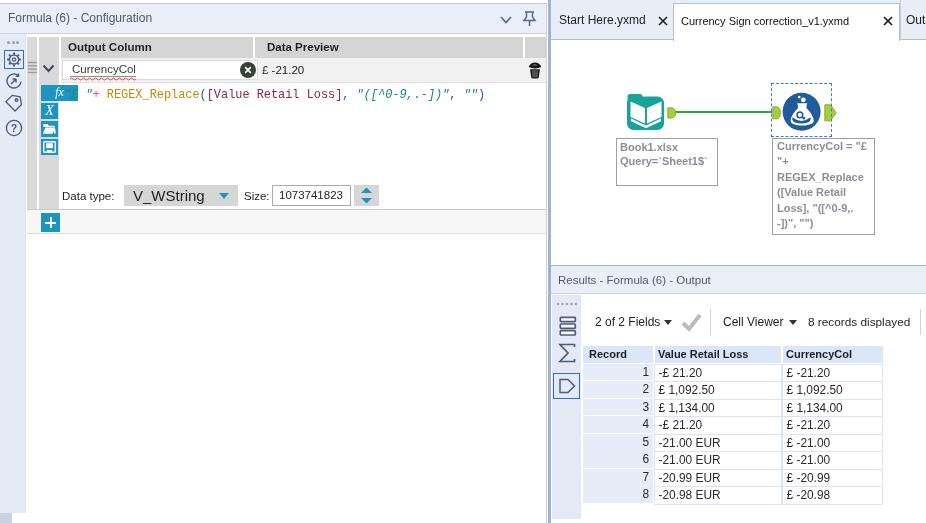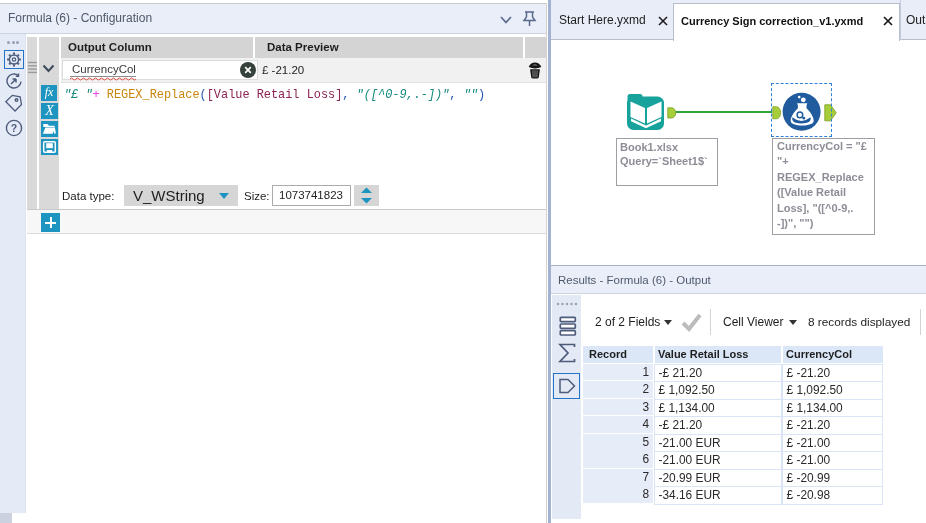--- a/index.html
+++ b/index.html
@@ -89,21 +89,21 @@
 <path d="M0.7,5.1 C1.8,1.9 4.6,0.6 7,0.6 C9.4,0.6 12.2,1.9 13.3,5.1 C9.2,6.9 4.8,6.9 0.7,5.1 Z"></path>
 <path d="M4.3,3.6 Q7,1.4 9.7,3.6 Q7,3 4.3,3.6 Z" fill="#b9b9b9"></path>
 <path d="M2.1,7.3 L3.2,15.2 a1.8,1.6 0 0 0 1.8,1.4 h4 a1.8,1.6 0 0 0 1.8,-1.4 L11.9,7.3 Z"></path>
 <g stroke="#8a8a8a" stroke-width="1">
       <line x1="4.9" y1="8.3" x2="5.1" y2="15.3"></line>
       <line x1="7" y1="8.3" x2="7" y2="15.3"></line>
       <line x1="9.1" y1="8.3" x2="8.9" y2="15.3"></line>
     </g>
   </svg>
 
-<div class="blu" style="left:41px;top:85px;width:16px;height:16px;font-family:'Liberation Serif',serif;font-style:italic;font-size:12px;line-height:15px">fx</div>
+<div class="blu" style="left:41px;top:85px;width:37px;height:16px;font-family:'Liberation Serif',serif;font-style:italic;font-size:12px;line-height:15px">fx</div>
 <div class="blu" style="left:41px;top:103px;width:17px;height:16px;font-family:'Liberation Serif',serif;font-style:italic;font-size:14px;line-height:15px">X</div>
 <div class="blu" style="left:41px;top:121px;width:17px;height:16px"></div>
 <svg class="a" style="left:41px;top:121px" width="17" height="16" viewBox="0 0 17 16" fill="#fff">
     <path d="M2.3,3 h4.2 l1.4,1.8 h5.6 v1.2 h-11.2 Z"></path>
     <path d="M13.9,6.7 l1,5.6 -1.7,0.4 -1,-5.6 Z"></path>
     <path d="M1.8,12.8 L4.4,6.6 H14.2 L11.6,12.8 Z"></path>
   </svg>
 <div class="blu" style="left:41px;top:139px;width:17px;height:16px"></div>
 <svg class="a" style="left:41px;top:139px" width="17" height="16" viewBox="0 0 17 16" fill="none" stroke="#fff">
     <rect x="2.7" y="2.7" width="11.6" height="10.6" rx="1" stroke-width="1.5"></rect>
@@ -139,21 +139,21 @@
 
 <div class="a" style="left:551px;top:0;width:375px;height:40px;background:#E9EDF8;border-bottom:1px solid #B6BDCD;box-sizing:border-box"></div>
 <div class="txt" style="left:559px;top:0;height:24px;line-height:40px;font-size:12px;color:#1d1d1d">Start Here.yxmd</div>
 <svg class="a" style="left:658px;top:16px" width="10" height="10" stroke="#1d1d1d" stroke-width="1.6">
     <line x1="1" y1="1" x2="9" y2="9"></line>
     <line x1="9" y1="1" x2="1" y2="9"></line>
   </svg>
 <div class="a" style="left:900px;top:0;width:1px;height:40px;background:#C6CCDA"></div>
 <div class="txt" style="left:906px;top:0;height:40px;line-height:40px;font-size:12px;color:#1d1d1d">Out</div>
 <div class="a" style="left:673px;top:3px;width:227px;height:38px;background:#fff;border:1px solid #B6BDCD;border-bottom:none;box-sizing:border-box"></div>
-<div class="txt" style="left:681px;top:3px;height:36px;line-height:36px;font-size:11px;font-weight:bold;color:#111">Currency Sign correction_v1.yxmd</div>
+<div class="txt" style="left:681px;top:3px;height:36px;line-height:36px;font-size:11px;font-weight:normal;color:#111">Currency Sign correction_v1.yxmd</div>
 <svg class="a" style="left:883px;top:16px" width="10" height="10" stroke="#1d1d1d" stroke-width="1.7">
     <line x1="1" y1="1" x2="9" y2="9"></line>
     <line x1="9" y1="1" x2="1" y2="9"></line>
   </svg>
 
 <div class="a" style="left:675px;top:111px;width:97px;height:2px;background:#2FA33A"></div>
 
 <svg class="a" style="left:627px;top:92px" width="38" height="40" viewBox="0 0 38 40">
 <rect x="0" y="4.5" width="37" height="33.5" rx="6.5" fill="#17A29B"></rect>
 <rect x="0.5" y="2" width="15" height="8" rx="2.5" fill="#17A29B"></rect>
@@ -246,14 +246,14 @@
 <div class="rc" style="box-sizing:border-box;padding-right:4px;left:583px;top:433.7px;width:70px;height:16.9px;line-height:17.2px">5</div>
 <div class="dc" style="left:654px;top:433.7px;width:128px;height:18.5px;line-height:17.5px;padding-left:3.5px">-21.00 EUR</div>
 <div class="dc" style="left:782px;top:433.7px;width:101px;height:18.5px;line-height:17.5px;padding-left:3.5px">£ -21.00</div>
 <div class="rc" style="box-sizing:border-box;padding-right:4px;left:583px;top:451.3px;width:70px;height:16.9px;line-height:17.2px">6</div>
 <div class="dc" style="left:654px;top:451.3px;width:128px;height:18.5px;line-height:17.5px;padding-left:3.5px">-21.00 EUR</div>
 <div class="dc" style="left:782px;top:451.3px;width:101px;height:18.5px;line-height:17.5px;padding-left:3.5px">£ -21.00</div>
 <div class="rc" style="box-sizing:border-box;padding-right:4px;left:583px;top:468.8px;width:70px;height:16.9px;line-height:17.2px">7</div>
 <div class="dc" style="left:654px;top:468.8px;width:128px;height:18.5px;line-height:17.5px;padding-left:3.5px">-20.99 EUR</div>
 <div class="dc" style="left:782px;top:468.8px;width:101px;height:18.5px;line-height:17.5px;padding-left:3.5px">£ -20.99</div>
 <div class="rc" style="box-sizing:border-box;padding-right:4px;left:583px;top:486.4px;width:70px;height:16.9px;line-height:17.2px">8</div>
-<div class="dc" style="left:654px;top:486.4px;width:128px;height:18.5px;line-height:17.5px;padding-left:3.5px">-34.16 EUR</div>
+<div class="dc" style="left:654px;top:486.4px;width:128px;height:18.5px;line-height:17.5px;padding-left:3.5px">-20.98 EUR</div>
 <div class="dc" style="left:782px;top:486.4px;width:101px;height:18.5px;line-height:17.5px;padding-left:3.5px">£ -20.98</div>
 
 </body></html>

